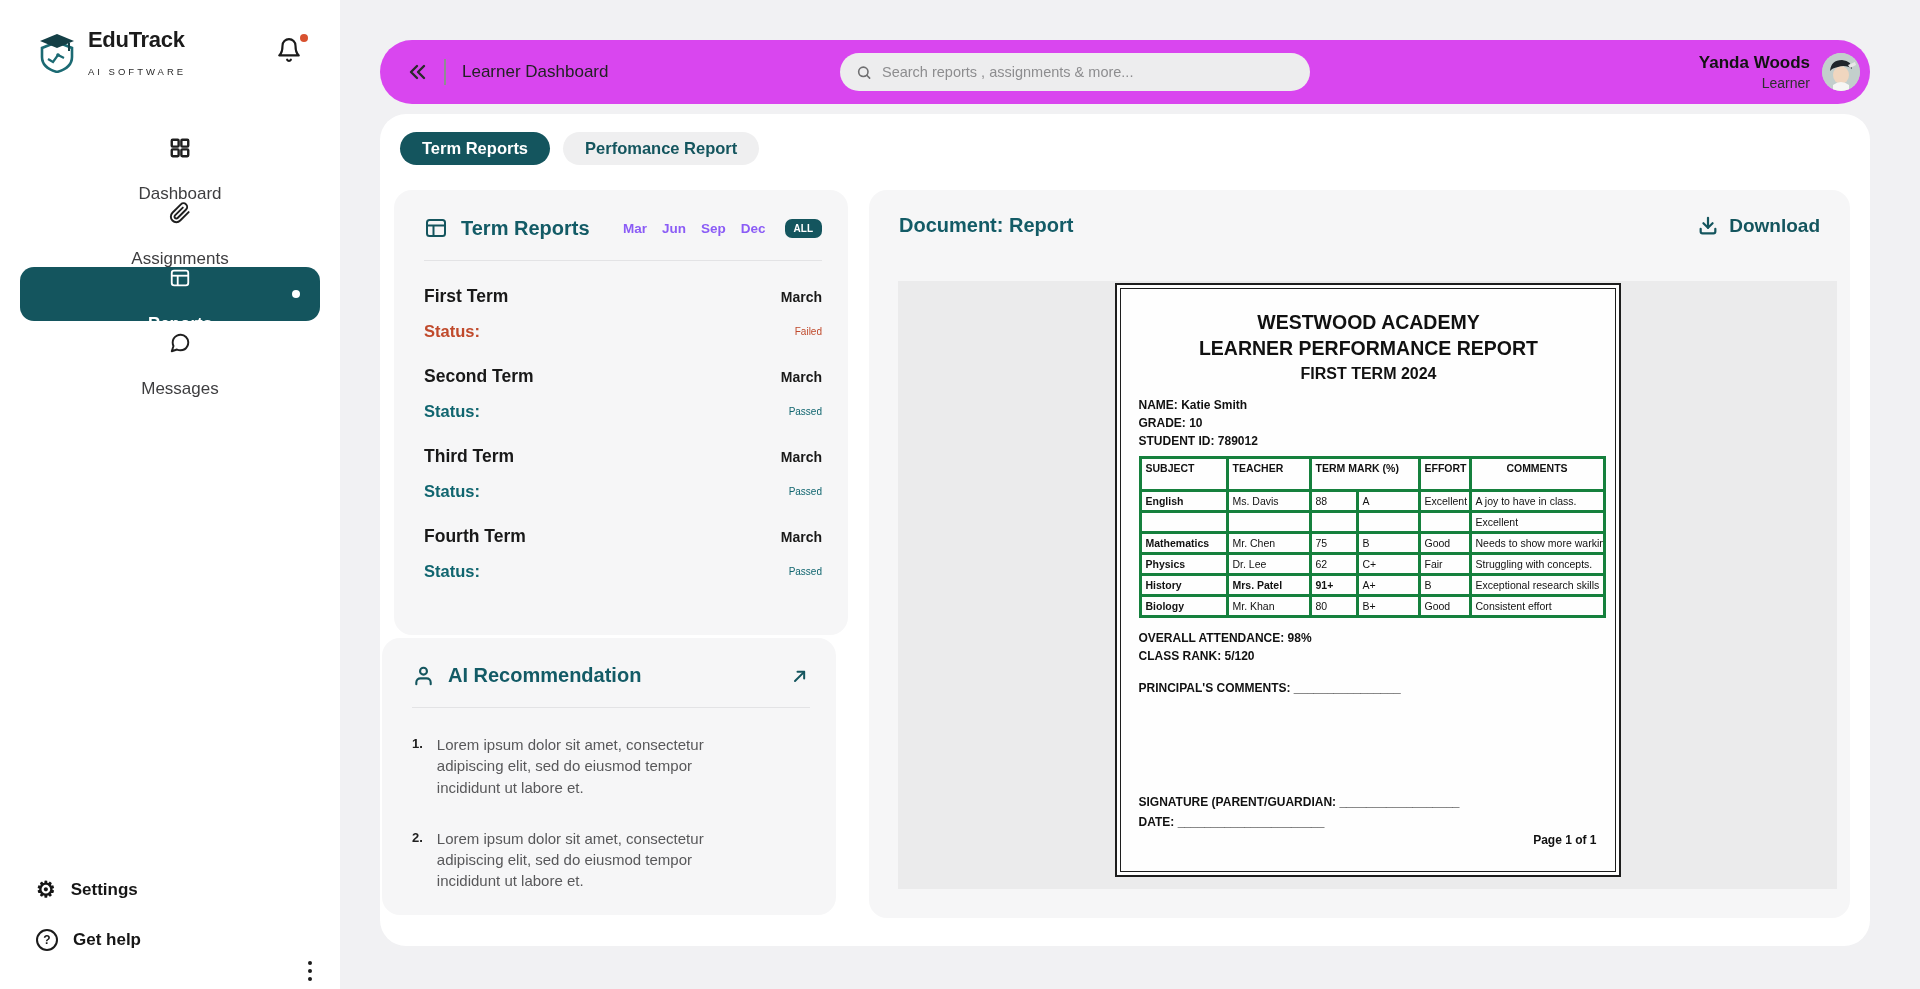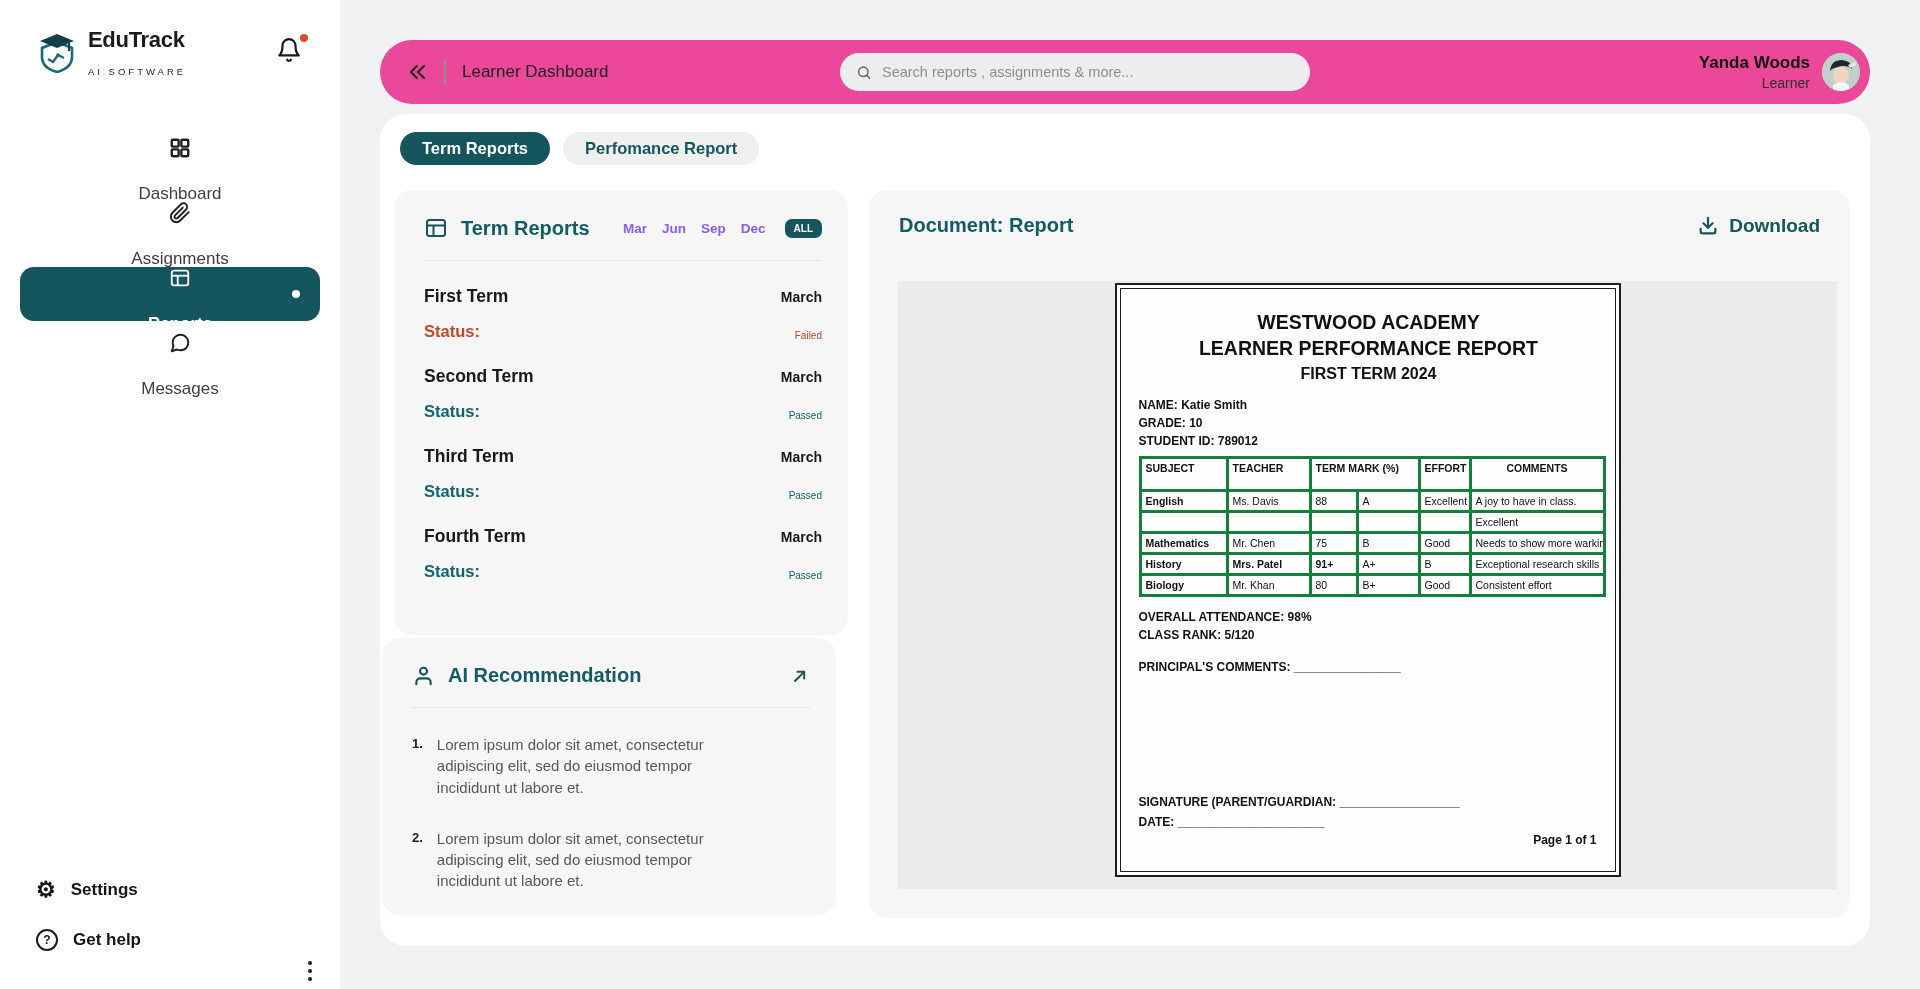--- a/index.html
+++ b/index.html
@@ -30,21 +30,21 @@
 
   .side-footer { position:absolute; left:36px; bottom:38px; width:280px; }
   .side-footer-item { display:flex; align-items:center; gap:15px; font-size:17px; font-weight:bold; color:#161616; margin-top:28px; cursor:pointer; }
   .help-circle { width:22px; height:22px; border:2px solid #1b1b1b; border-radius:50%;
                  display:flex; align-items:center; justify-content:center; font-size:12px; font-weight:bold; }
   .gear-glyph { font-size:22px; line-height:22px; }
   .kebab { position:absolute; right:28px; bottom:8px; display:flex; flex-direction:column; gap:4px; cursor:pointer; }
   .kebab i { width:4px; height:4px; border-radius:50%; background:#1b1b1b; }
 
   
-  .topbar { position:absolute; left:380px; top:40px; width:1490px; height:64px; background:#ec4899;
+  .topbar { position:absolute; left:380px; top:40px; width:1490px; height:64px; background:#d946ef;
             border-radius:32px; display:flex; align-items:center; }
   .back-btn { margin-left:26px; cursor:pointer; }
   .tb-divider { width:2px; height:26px; background:#8e8e90; margin:0 16px 0 14px; }
   .tb-title { font-size:17px; color:#222224; }
   .search-pill { position:absolute; left:460px; top:13px; width:470px; height:38px; background:#ededee;
                  border-radius:999px; display:flex; align-items:center; padding:0 16px; gap:10px; }
   .search-pill input { border:none; outline:none; background:transparent; font-family:"Liberation Sans", sans-serif;
                  font-size:14.5px; color:#333; width:100%; }
   .search-pill input::placeholder { color:#8d8d8f; }
   .user-box { position:absolute; right:10px; top:0; height:64px; display:flex; align-items:center; gap:12px; }
@@ -69,21 +69,21 @@
   .card-title { font-size:20px; font-weight:bold; color:#135b66; margin-left:13px; }
   .months { margin-left:auto; display:flex; align-items:center; gap:15px; }
   .month-link { font-size:13.5px; font-weight:bold; color:#8b5cf6; cursor:pointer; }
   .all-pill { background:#14555e; color:#fff; font-size:10px; font-weight:bold; padding:4px 9px;
               border-radius:7px; margin-left:4px; cursor:pointer; }
   .card-divider { border-top:1px solid #e3e3e5; margin-top:20px; }
 
   .term-row { display:flex; justify-content:space-between; align-items:baseline; margin-top:25px; }
   .term-name { font-size:17.5px; font-weight:bold; color:#191919; }
   .term-month { font-size:14px; font-weight:bold; color:#191919; }
-  .status-row { display:flex; justify-content:space-between; align-items:flex-end; margin-top:15px; }
+  .status-row { display:flex; justify-content:space-between; align-items:center; margin-top:15px; }
   .status-label { font-size:16.5px; font-weight:bold; }
   .status-value { font-size:10px; font-weight:normal; }
   .failed { color:#c04a2c; }
   .passed { color:#10656f; }
 
   .ai-card { left:2px; top:524px; width:454px; height:277px; padding:26px 26px 0 30px; }
   .ai-link-icon { margin-left:auto; cursor:pointer; }
   .ai-list { margin-top:26px; }
   .ai-item { display:flex; gap:14px; margin-bottom:30px; }
   .ai-num { font-size:13px; font-weight:bold; color:#202020; padding-top:2px; }
@@ -396,20 +396,28 @@
               </tr>
               <tr>
                 <td class="sub">Mathematics</td>
                 <td>Mr. Chen</td>
                 <td>75</td>
                 <td>B</td>
                 <td>Good</td>
                 <td>Needs to show more warking</td>
               </tr>
               <tr>
+                <td class="sub">Physics</td>
+                <td>Dr. Lee</td>
+                <td>62</td>
+                <td>C+</td>
+                <td>Fair</td>
+                <td>Struggling with concepts.</td>
+              </tr>
+              <tr>
                 <td class="sub">History</td>
                 <td class="sub">Mrs. Patel</td>
                 <td class="sub">91+</td>
                 <td>A+</td>
                 <td>B</td>
                 <td>Exceptional research skills</td>
               </tr>
               <tr>
                 <td class="sub">Biology</td>
                 <td>Mr. Khan</td>

